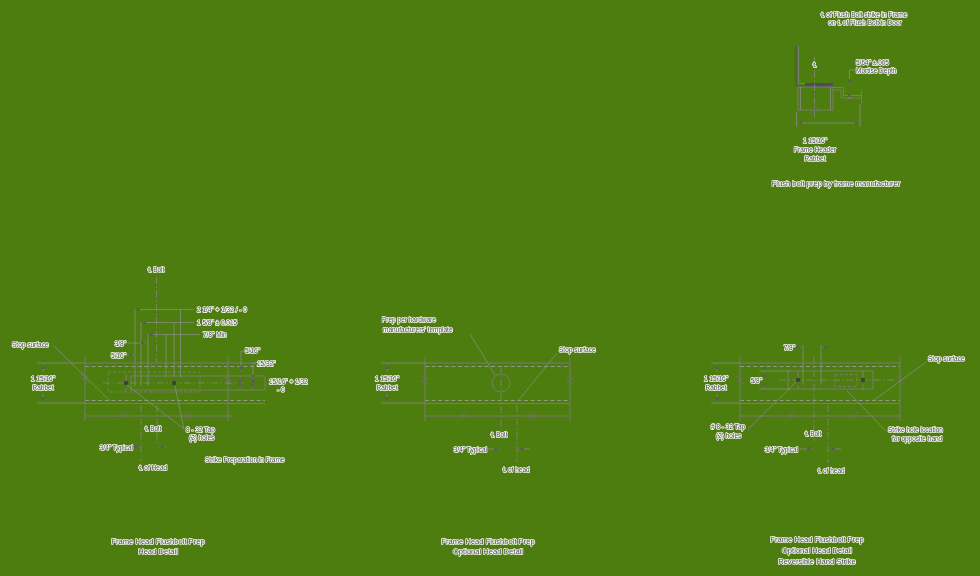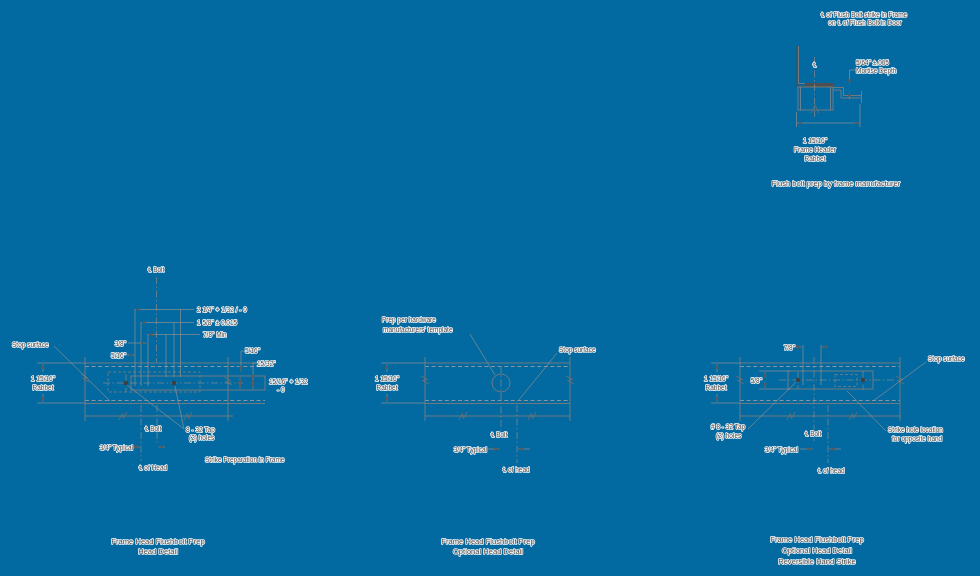--- a/index.html
+++ b/index.html
@@ -1,16 +1,16 @@
 <!DOCTYPE html>
 <html><head>
 <meta charset="utf-8">
 <style>
   html,body{margin:0;padding:0;background:#ffffff;}
-  .sheet{position:relative;width:980px;height:576px;background:#0369a1;overflow:hidden;
+  .sheet{position:relative;width:980px;height:576px;background:#4d7c0f;overflow:hidden;
          font-family:"Liberation Sans", sans-serif;}
   svg text{font-family:"Liberation Sans", sans-serif;}
   .t  { font-size:6.5px; fill:#3f3f3f; stroke:#ffffff; stroke-width:1.5px;
         paint-order:stroke; stroke-linejoin:round; }
   .tc { text-anchor:middle; }
   .tr { text-anchor:end; }
   .cap{ font-size:7.6px; }
   .ln { stroke:#7d7d7d; stroke-width:.9; fill:none; }
   .lt { stroke:#8f8f8f; stroke-width:.7; fill:none; }
   .dash { stroke:#9b9b9b; stroke-width:.9; fill:none; stroke-dasharray:4 2.6; }

